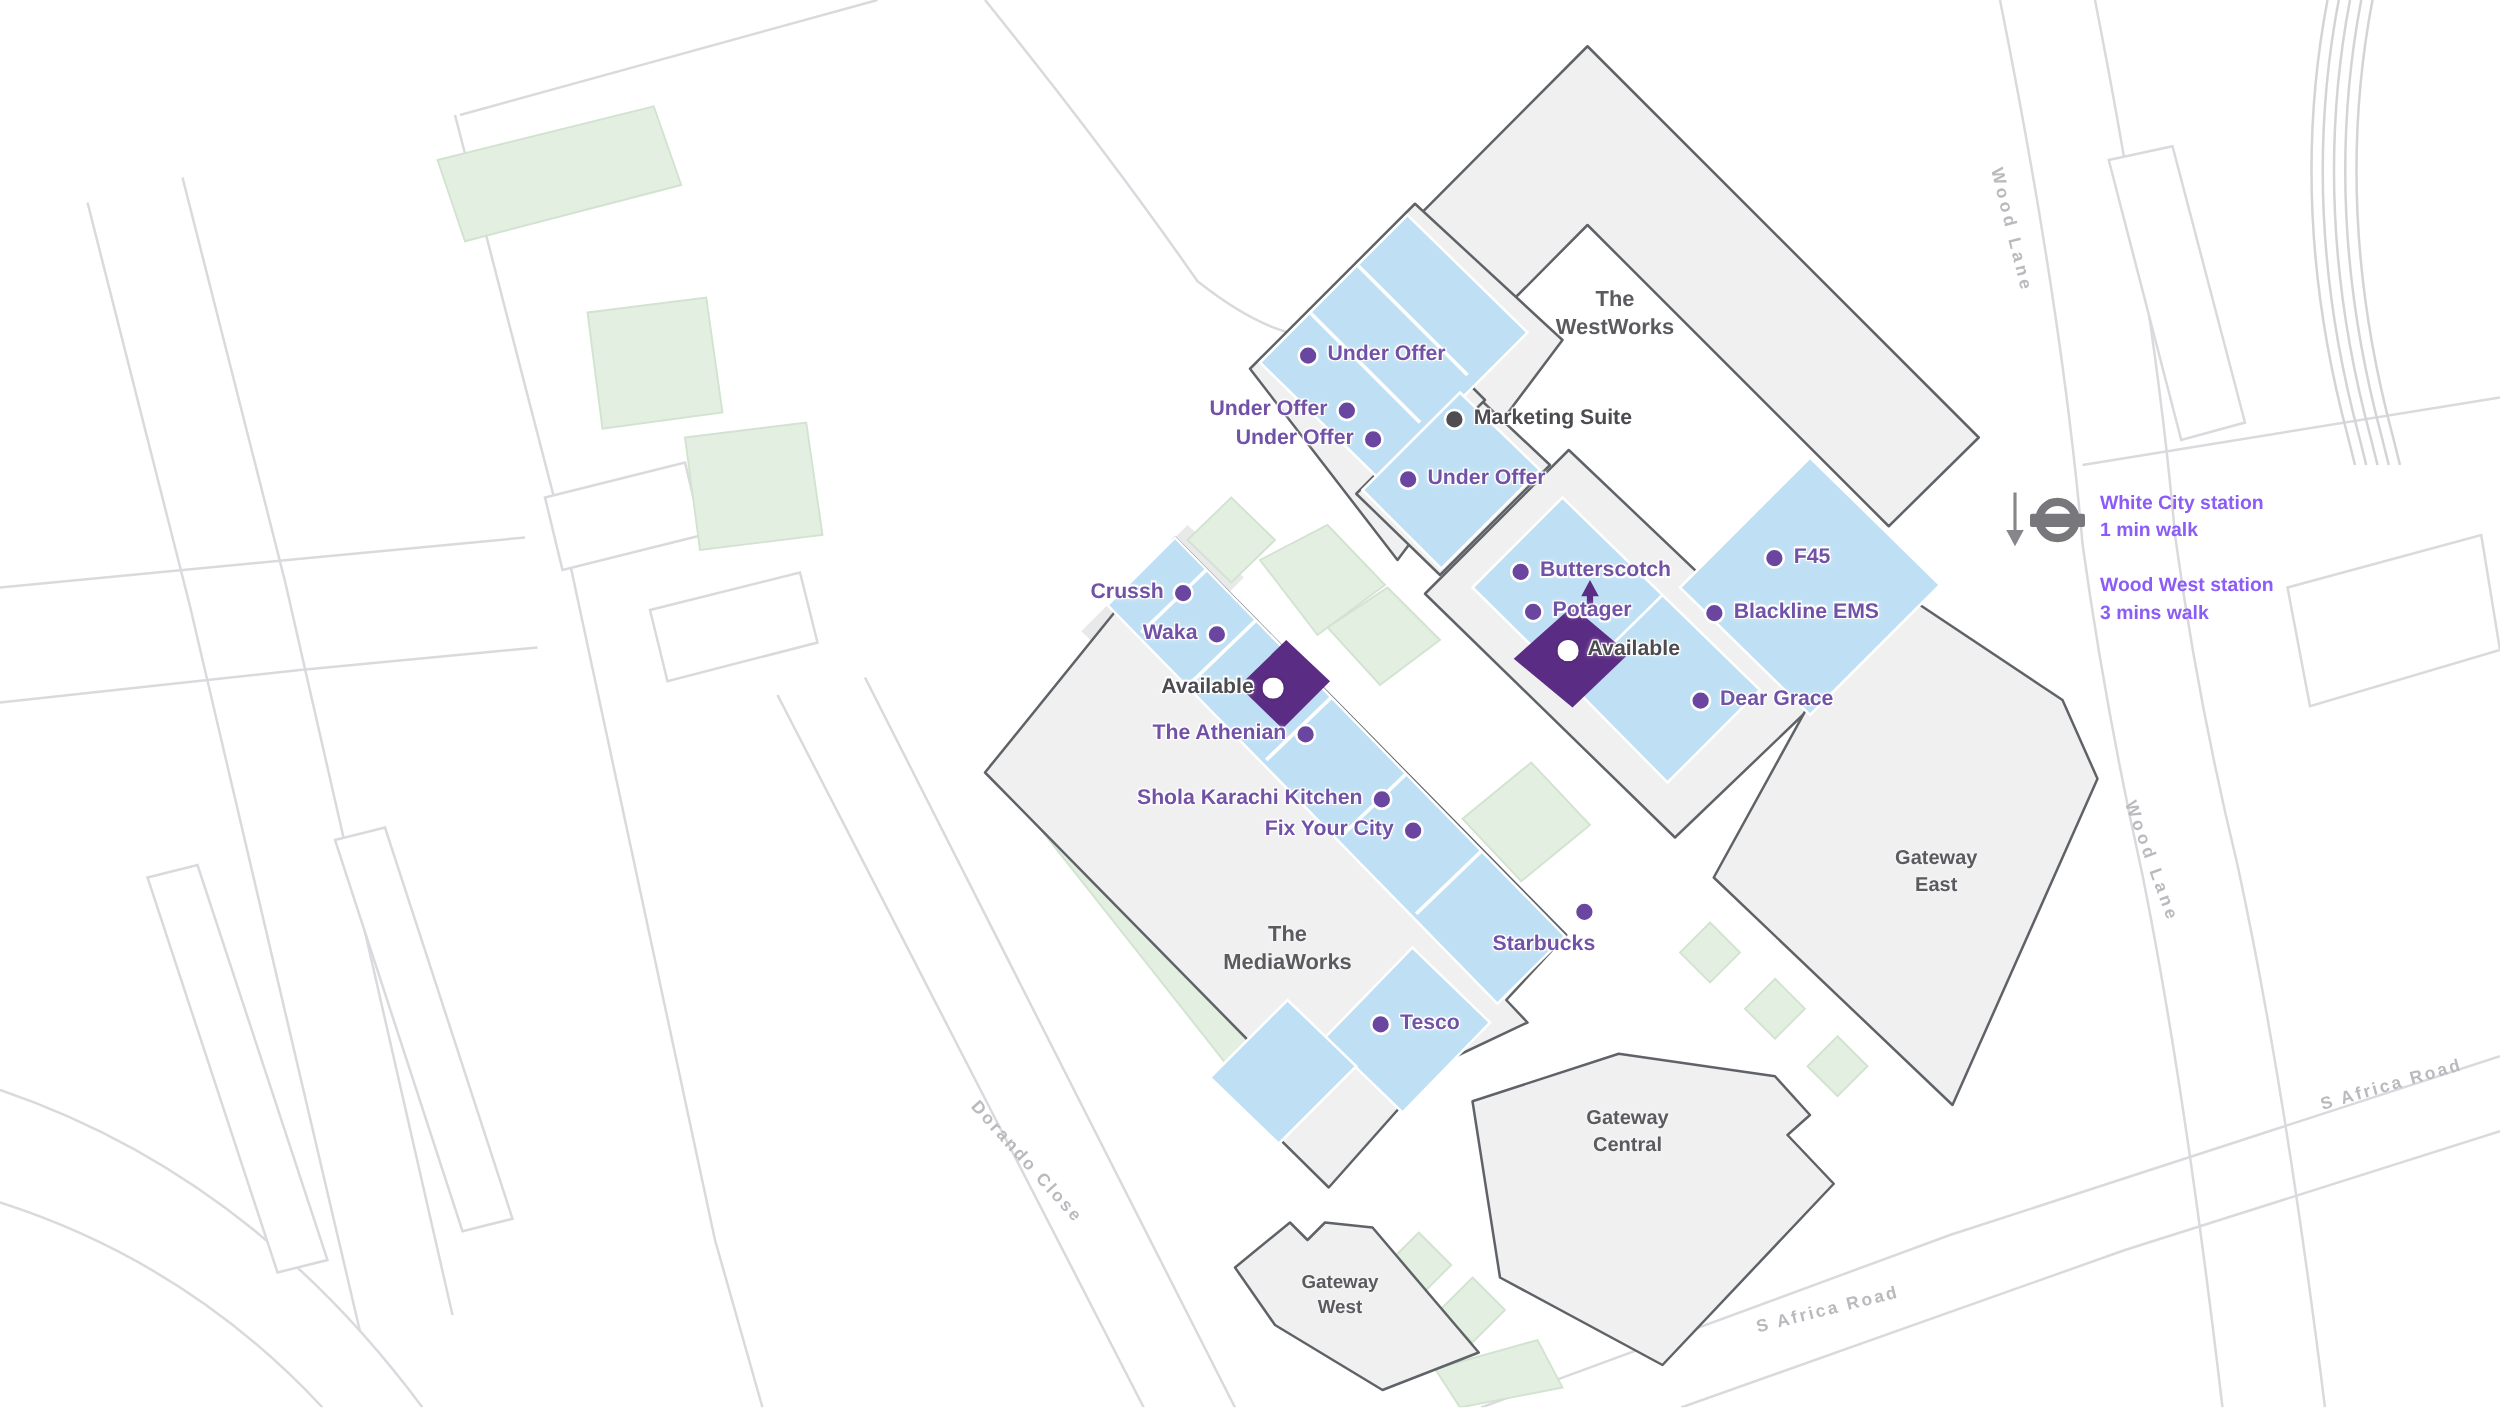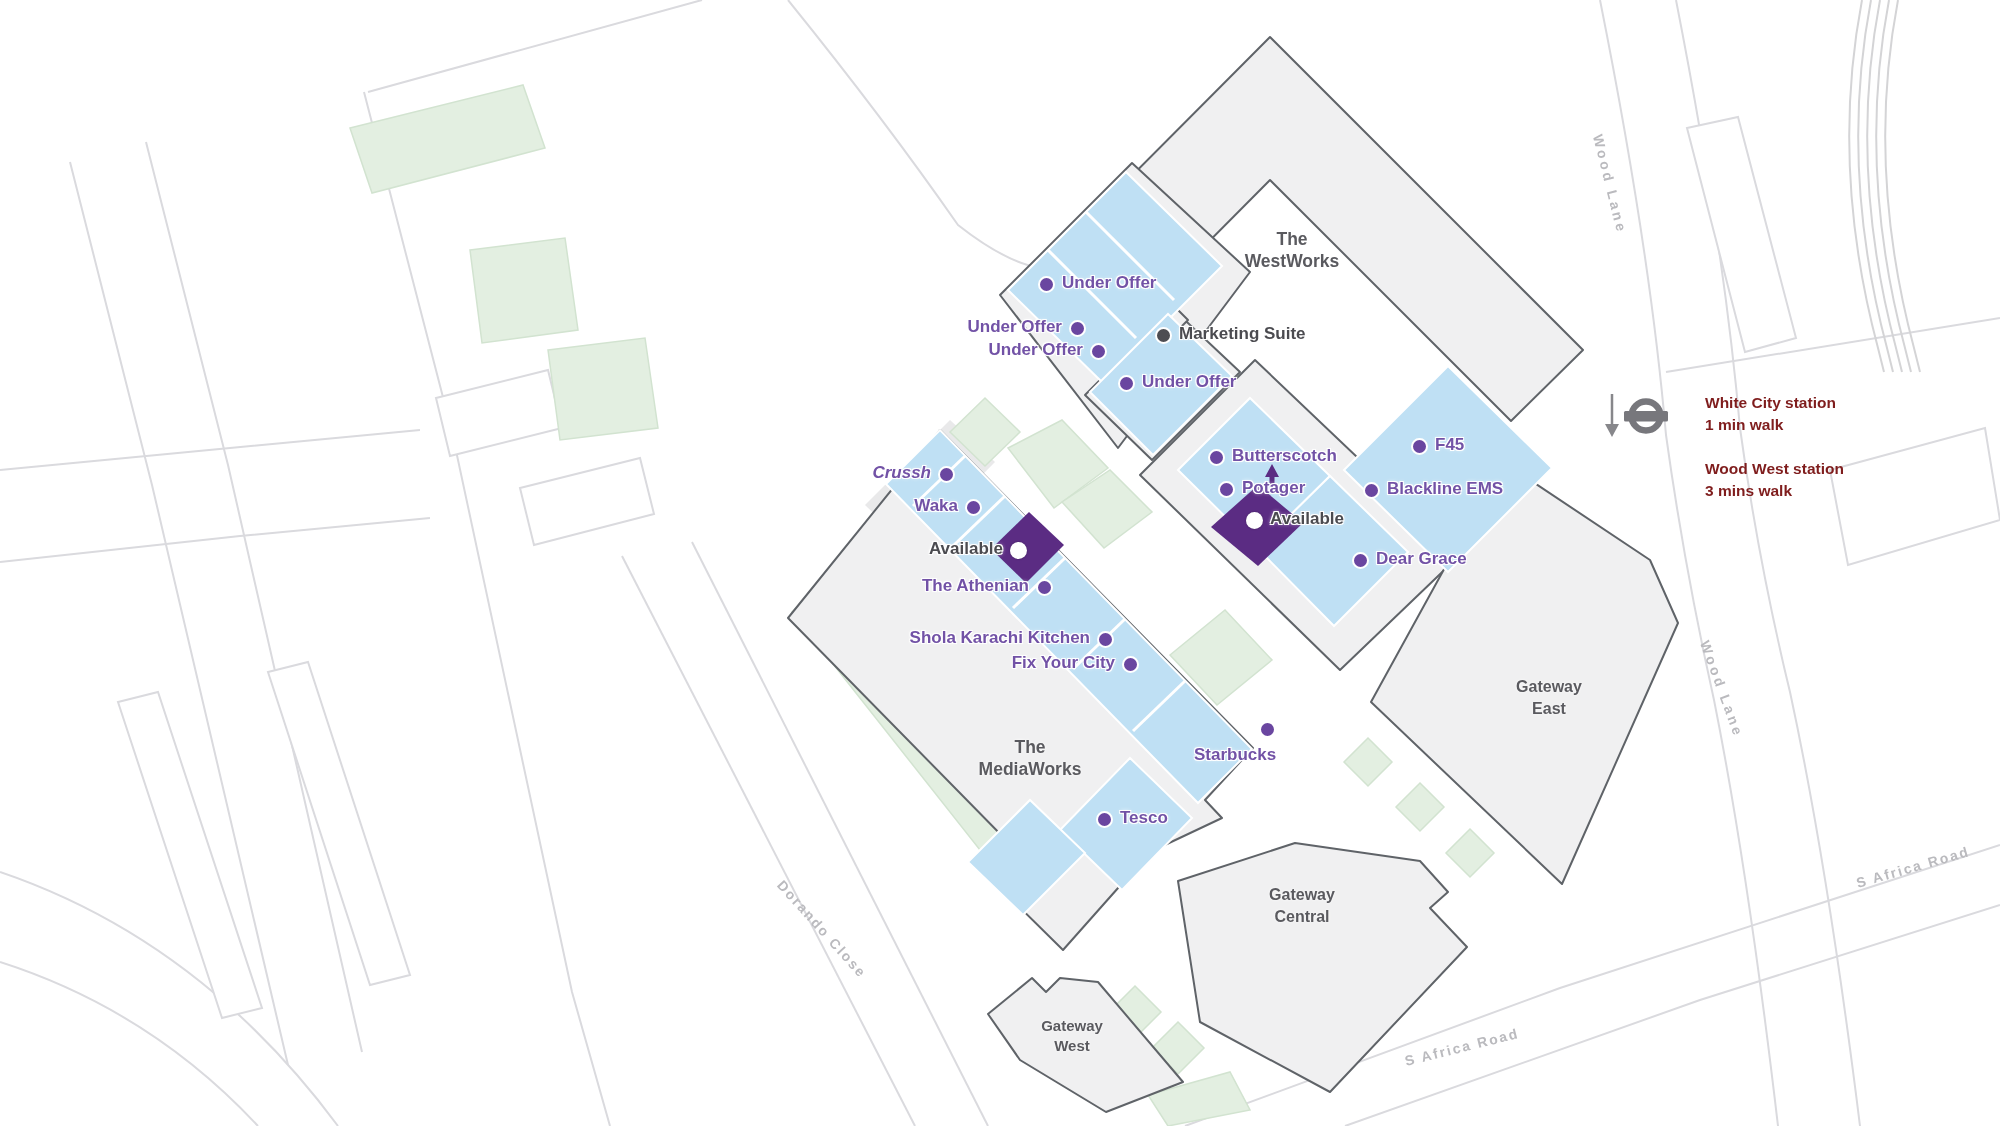--- a/index.html
+++ b/index.html
@@ -11,22 +11,22 @@
          text-shadow:-1px -1px 0 #fff,1px -1px 0 #fff,-1px 1px 0 #fff,1px 1px 0 #fff,0 0 4px #fff;
          cursor:pointer;}
   .label.dark{color:#4b4b50;}
   .dot{width:13px;height:13px;border-radius:50%;background:#6a46a0;border:2.5px solid #ffffff;
        box-sizing:content-box;flex:0 0 auto;}
   .dot.dgrey{background:#4d4d52;}
   .dot.white{background:#ffffff;border-color:rgba(255,255,255,0.15);box-shadow:0 0 2px rgba(0,0,0,.3);}
   .bldg{position:absolute;width:200px;text-align:center;
         font:600 17.5px "Liberation Sans",sans-serif;color:#5a5a5f;line-height:22px;
         text-shadow:0 0 3px #fff;}
-  .station{position:absolute;font:600 15.5px "Liberation Sans",sans-serif;color:#7f1d1d;
-           line-height:22px;white-space:nowrap;margin-left:25px;}
+  .station{position:absolute;font:600 15.5px "Liberation Sans",sans-serif;color:#8b5cf6;
+           line-height:22px;white-space:nowrap;}
   .roadlbl{position:absolute;width:150px;text-align:center;
            font:600 14px "Liberation Sans",sans-serif;color:#bababe;letter-spacing:3px;
            white-space:nowrap;transform-origin:center;}
 </style>
 </head>
 <body>
 
 <div id="stage">
 
 <svg id="map-svg" width="2000" height="1126" viewBox="0 0 2000 1126">
@@ -183,21 +183,21 @@
   <span>F45</span>
 </div>
 <div class="label" style="left:1363px;top:477px;">
   <span class="dot"></span>
   <span>Blackline EMS</span>
 </div>
 <div class="label" style="left:1352px;top:547px;">
   <span class="dot"></span>
   <span>Dear Grace</span>
 </div>
-<div class="label" style="right:1045px;top:461px;font-style:italic;">
+<div class="label" style="right:1045px;top:461px;">
   <span>Crussh</span>
   <span class="dot"></span>
 </div>
 <div class="label" style="right:1018px;top:494px;">
   <span>Waka</span>
   <span class="dot"></span>
 </div>
 <div class="label dark" style="right:973px;top:537px;">
   <span>Available</span>
   <span class="dot white"></span>

